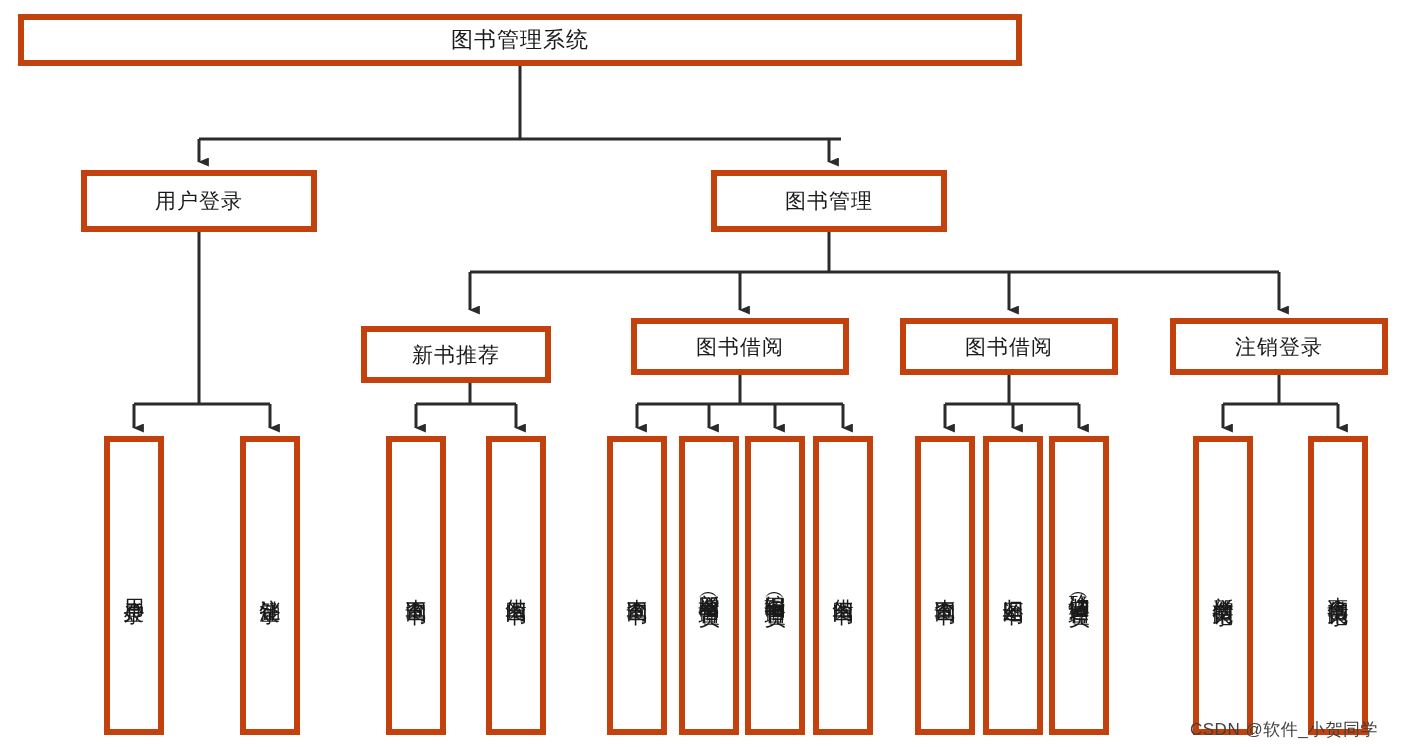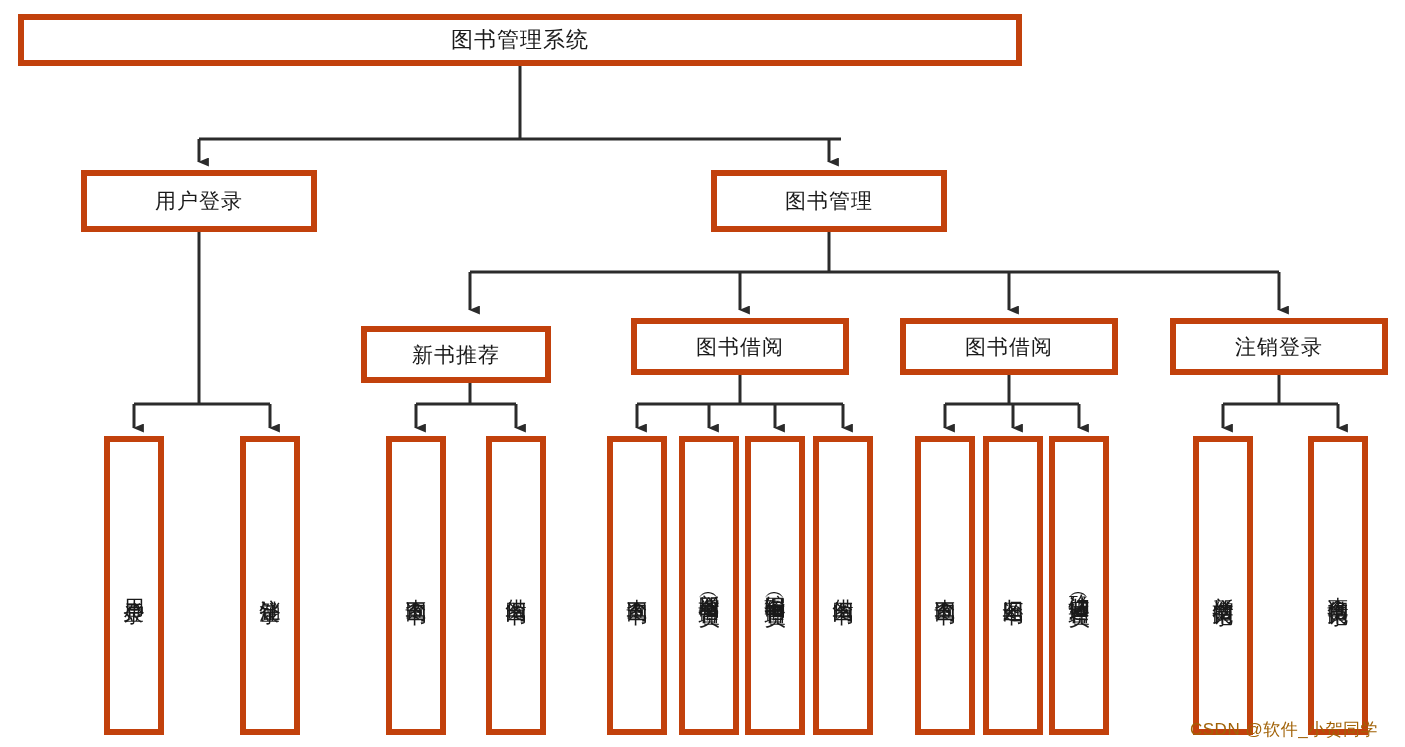--- a/index.html
+++ b/index.html
@@ -52,21 +52,21 @@
     writing-mode: vertical-rl;
     text-orientation: upright;
     line-height: 1.05;
   }
   .node.root {
     font-size: 22px;
   }
   .watermark {
     position: absolute;
     font-size: 17px;
-    color: #a16207;
+    color: #404040;
     white-space: nowrap;
     letter-spacing: 0.5px;
   }
 </style>
 </head>
 <body>
 
 <div id="canvas">
 
   <svg id="wires" viewBox="0 0 1405 747" width="1405" height="747" aria-hidden="true">

